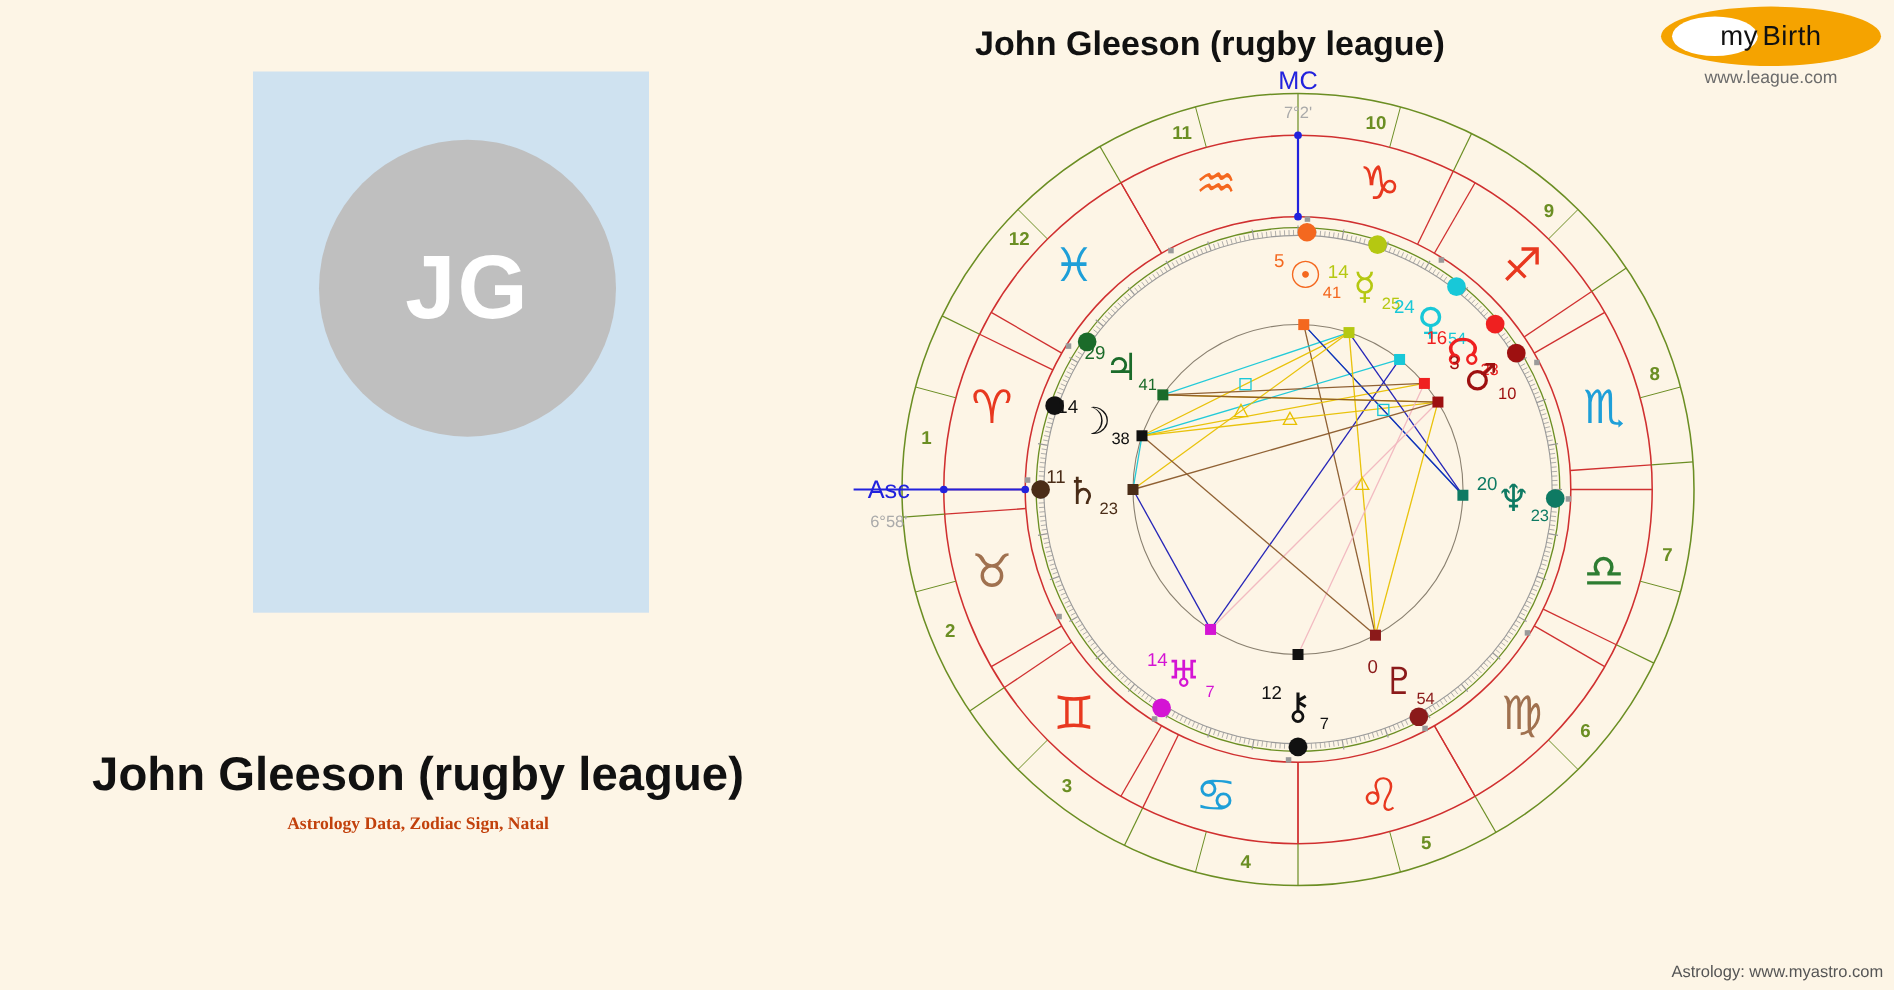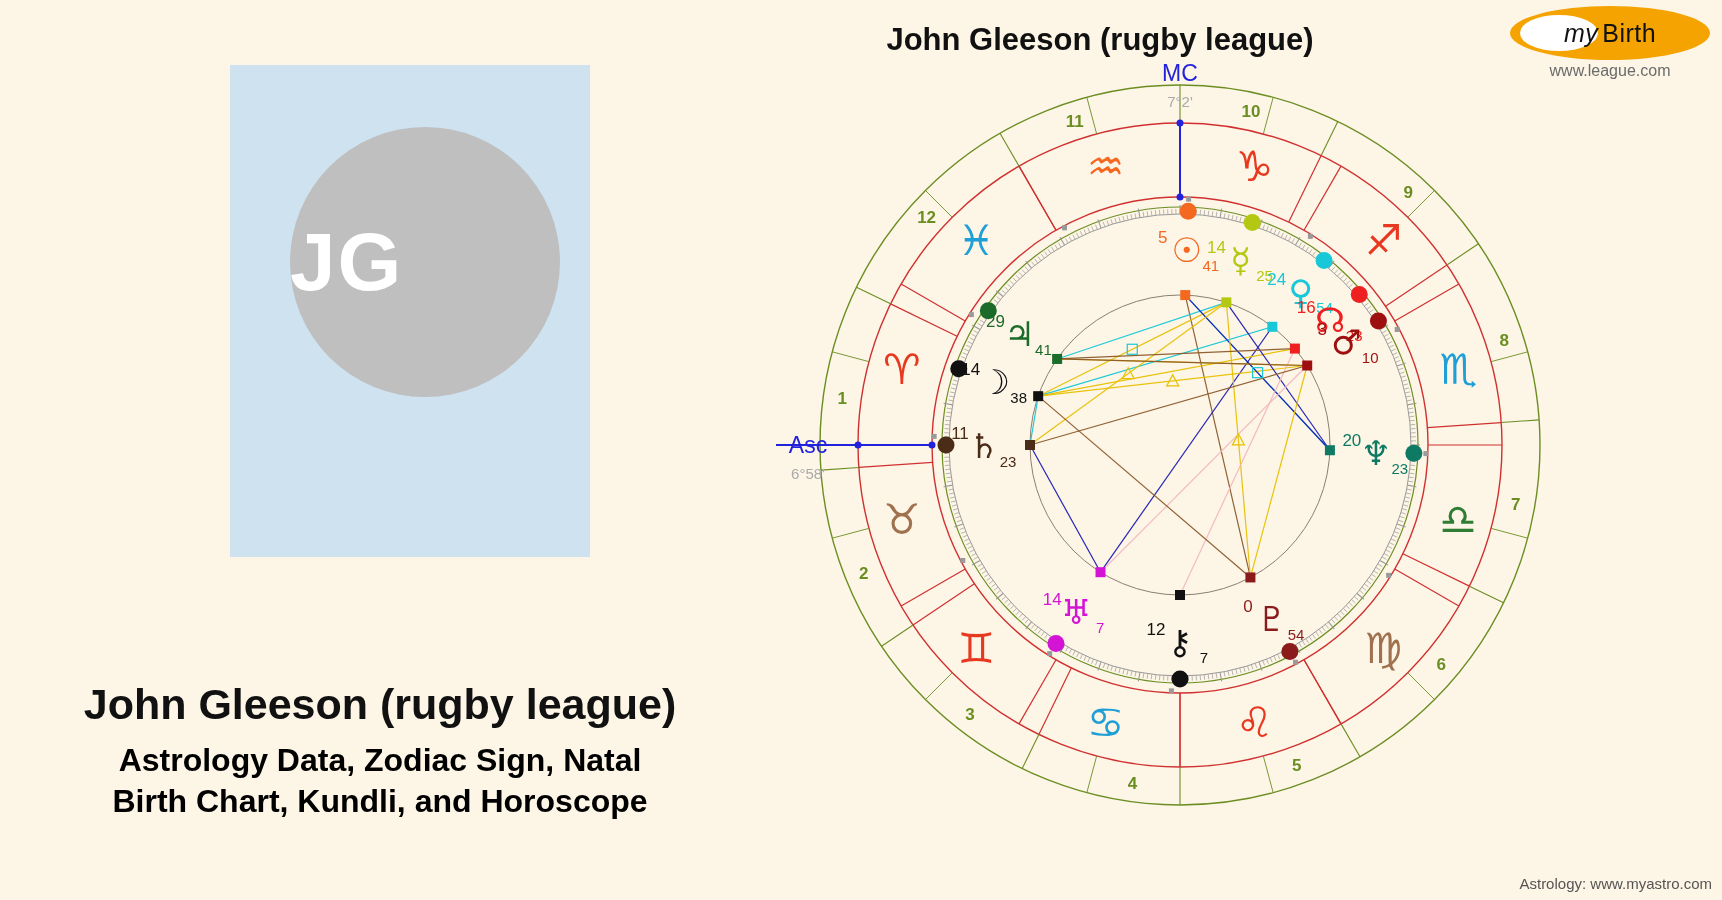--- a/index.html
+++ b/index.html
@@ -14,34 +14,34 @@
 
   
   #left-panel{position:absolute;left:0;top:0;width:760px;height:900px;}
   #portrait-frame{
     position:absolute;left:230px;top:65px;width:360px;height:492px;
     background:#cfe2f0;
   }
   #avatar-circle{
     position:absolute;left:60px;top:62px;width:270px;height:270px;
     border-radius:50%;background:#bfbfbf;
-    display:flex;align-items:center;justify-content:flex-start;
+    display:flex;align-items:center;justify-content:center;
   }
   #avatar-initials{
     color:#ffffff;font-size:82px;font-weight:bold;letter-spacing:2px;
     font-family:"Liberation Sans", sans-serif;
   }
   #person-name{
     position:absolute;left:0;top:680px;width:760px;text-align:center;
     font-size:43px;font-weight:bold;color:#111;
     font-family:"Liberation Sans", sans-serif;white-space:nowrap;
   }
   #person-subtitle{
     position:absolute;left:0;top:740px;width:760px;text-align:center;
-    font-size:32px;font-weight:bold;color:#000000;line-height:1.28;
+    font-size:16px;font-weight:bold;color:#c2410c;line-height:1.28;font-family:Liberation Serif, serif;
   }
   #person-subtitle .l2{display:block;}
 
   
   #chart-title{
     position:absolute;left:780px;top:22px;width:640px;text-align:center;
     font-size:31px;font-weight:bold;color:#111;white-space:nowrap;
   }
   #brand{position:absolute;right:12px;top:6px;width:200px;height:84px;}
   #brand-ellipse{
@@ -50,21 +50,21 @@
   }
   #brand-inner-ellipse{
     position:absolute;left:10px;top:9px;width:78px;height:36px;
     background:#ffffff;border-radius:50%/50%;
   }
   #brand-text{
     position:absolute;left:0;top:0;width:200px;height:54px;
     display:flex;align-items:center;justify-content:center;
     font-size:25px;color:#111;letter-spacing:.5px;
   }
-  #brand-text .my{margin-right:4px;font-style:italic;}
+  #brand-text .my{margin-right:4px;}
   #brand-url{
     position:absolute;left:0;top:56px;width:200px;text-align:center;
     font-size:16px;color:#6b6b6b;
   }
   #copyright{
     position:absolute;right:10px;bottom:8px;font-size:15px;color:#555;
   }
 
   
   #chart-wrap{position:absolute;left:760px;top:55px;width:960px;height:830px;}
@@ -78,21 +78,20 @@
 
   <div id="left-panel">
     <div id="portrait-frame">
       <div id="avatar-circle">
         <span id="avatar-initials">JG</span>
       </div>
     </div>
     <div id="person-name">John Gleeson (rugby league)</div>
     <div id="person-subtitle">
       <span class="l1">Astrology Data, Zodiac Sign, Natal</span>
-      <span class="l2">Birth Chart, Kundli, and Horoscope</span>
     </div>
   </div>
 
   <div id="chart-title">John Gleeson (rugby league)</div>
 
   <div id="brand">
     <div id="brand-ellipse"></div>
     <div id="brand-inner-ellipse"></div>
     <div id="brand-text">
       <span class="my">my</span>

